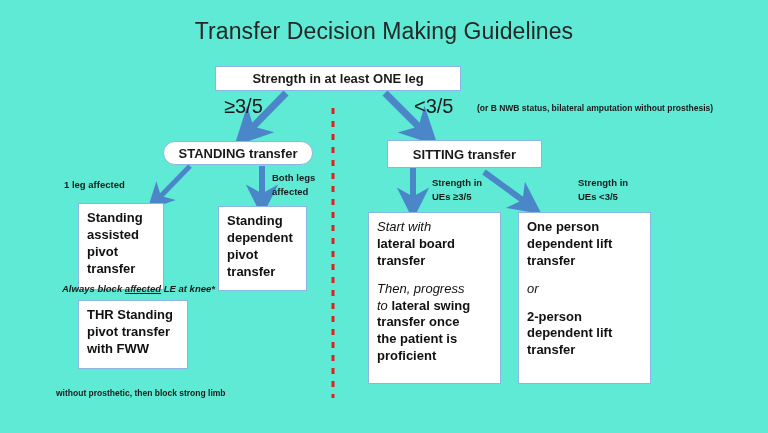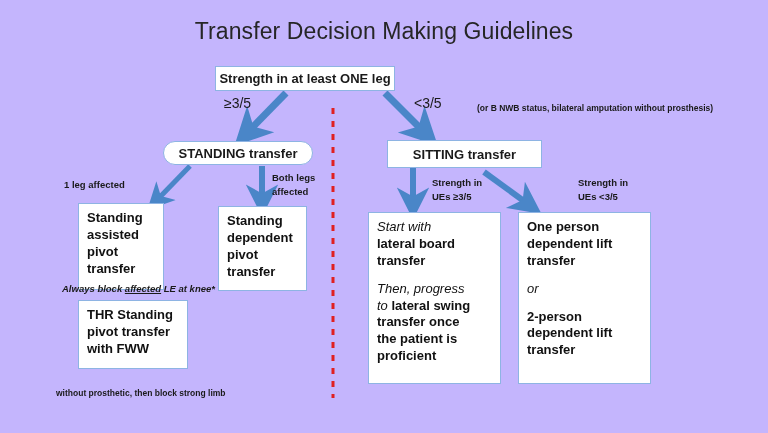--- a/index.html
+++ b/index.html
@@ -4,21 +4,21 @@
 <style>
   html, body {
     margin: 0;
     padding: 0;
     background: #ffffff;
   }
   #canvas {
     position: relative;
     width: 768px;
     height: 433px;
-    background: #c4b5fd;
+    background: #5eead4;
     font-family: "Liberation Sans", sans-serif;
     color: #1a1a1a;
     overflow: hidden;
   }
   .abs { position: absolute; }
 
   #page-title {
     left: 0; right: 0; top: 18px;
     text-align: center;
     font-size: 23px;
@@ -54,21 +54,21 @@
     font-style: italic;
   }
   .gap { display: block; height: 11px; }
   .lbl-sm {
     font-size: 9.5px;
     font-weight: 700;
     color: #1a1a1a;
     white-space: nowrap;
   }
   .lbl-branch {
-    font-size: 14px;
+    font-size: 20px;
     font-weight: 400;
     color: #1a1a1a;
     white-space: nowrap;
   }
   .note-italic {
     font-size: 9.5px;
     font-style: italic;
     font-weight: 600;
     color: #1a1a1a;
     white-space: nowrap;
@@ -118,21 +118,21 @@
 
     <line x1="262" y1="166" x2="262" y2="200" stroke="#4a86c8" stroke-width="6" marker-end="url(#ah)"></line>
 
     <line x1="413" y1="168" x2="413" y2="203" stroke="#4a86c8" stroke-width="6" marker-end="url(#ah)"></line>
 
     <line x1="484" y1="172" x2="528" y2="204" stroke="#4a86c8" stroke-width="6" marker-end="url(#ah)"></line>
 
     <line x1="333" y1="108" x2="333" y2="398" stroke="#e02020" stroke-width="3" stroke-dasharray="6 7"></line>
   </svg>
 
-  <div class="abs box box-title" style="left:215px; top:66px; width:180px; height:25px;">
+  <div class="abs box box-title" style="left:215px; top:66px; width:246px; height:25px;">
     <span>Strength in at least ONE leg</span>
   </div>
 
   <div class="abs lbl-branch" style="left:224px; top:95px;">≥3/5</div>
   <div class="abs lbl-branch" style="left:414px; top:95px;">&lt;3/5</div>
   <div class="abs annot" style="left:477px; top:103px;">(or B NWB status, bilateral amputation without prosthesis)</div>
 
   <div class="abs box box-title" style="left:163px; top:141px; width:150px; height:24px;border-radius:12px;">
     <span>STANDING transfer</span>
   </div>

